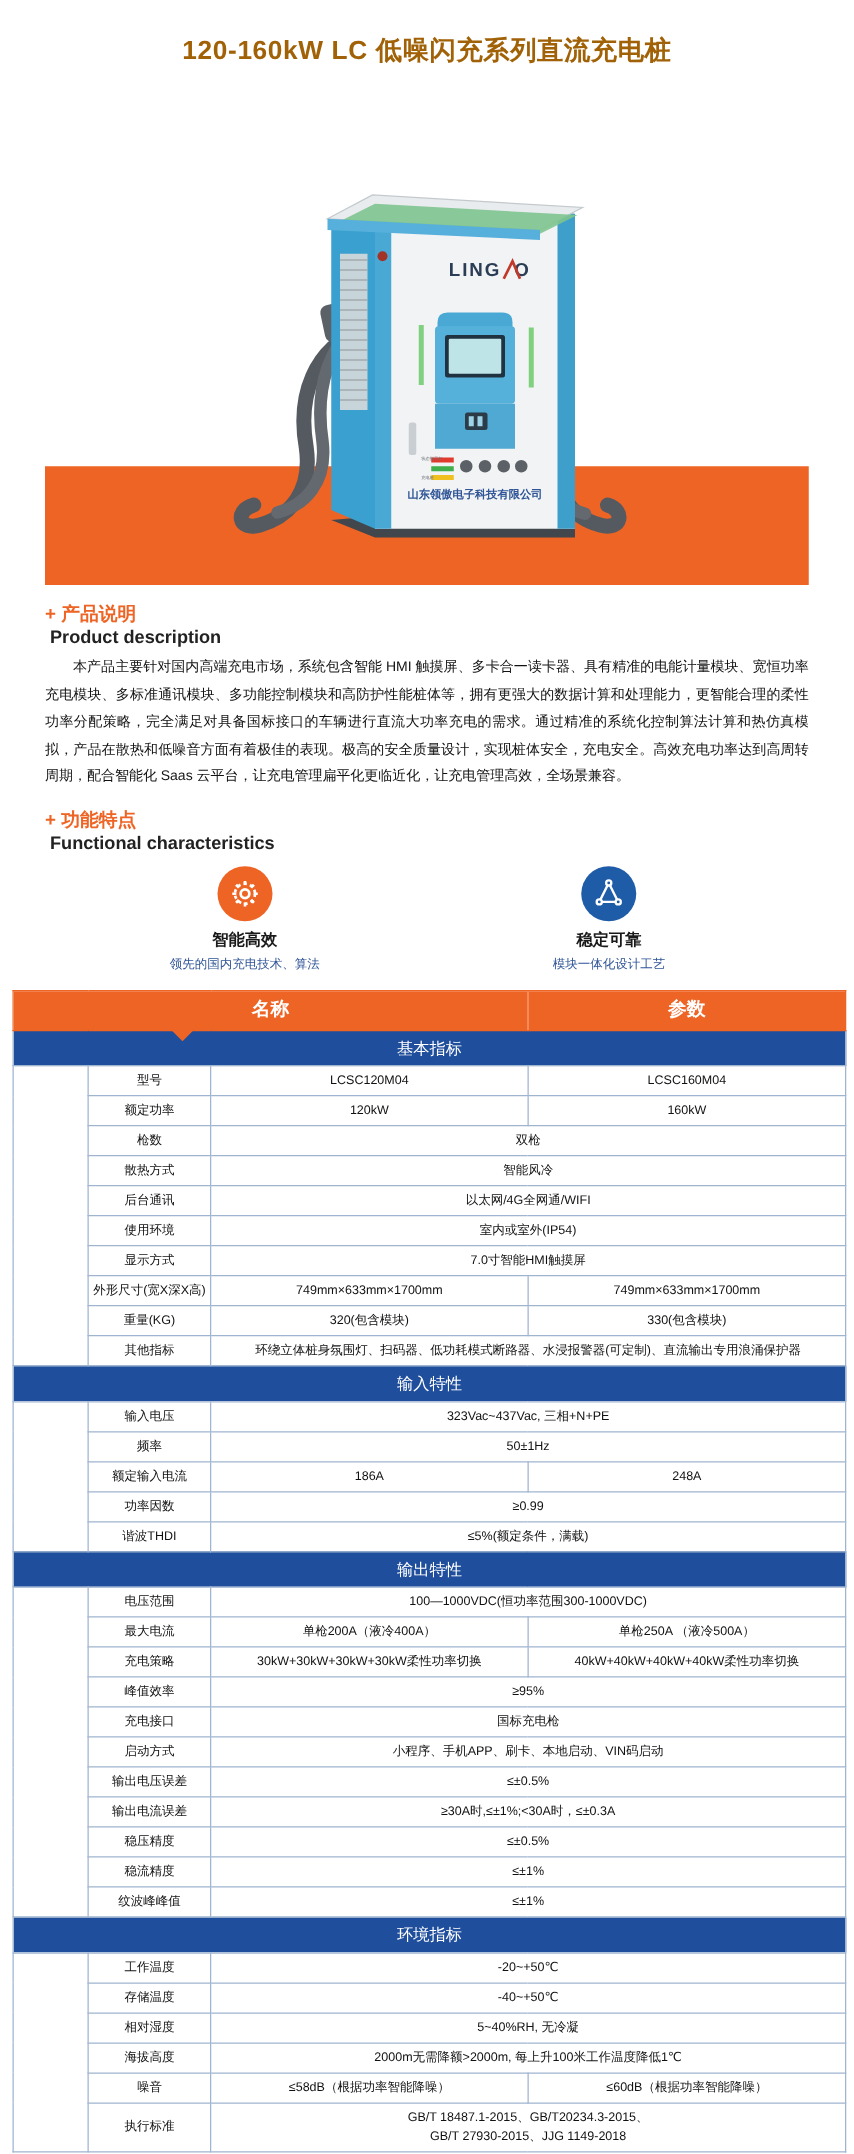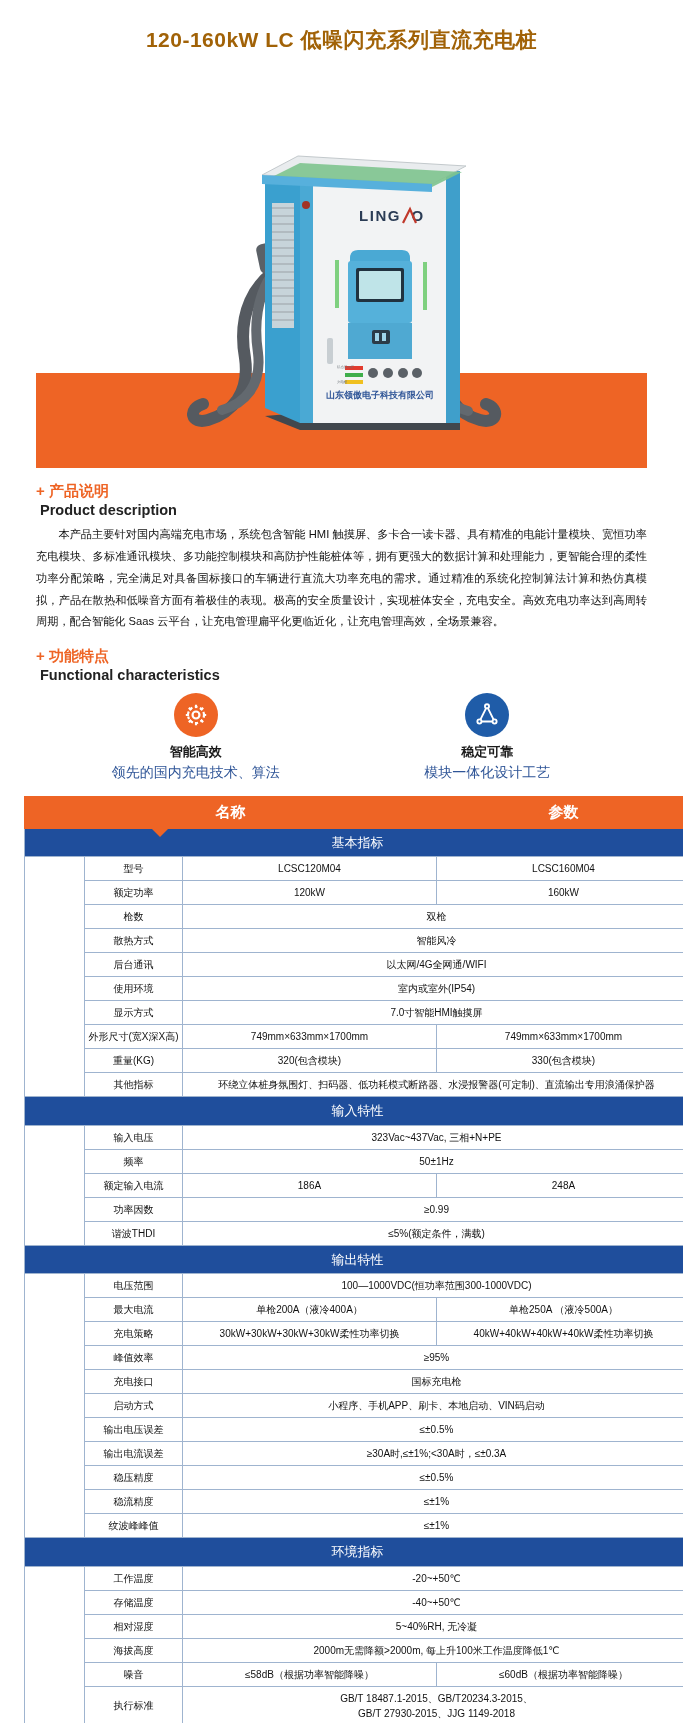--- a/index.html
+++ b/index.html
@@ -70,25 +70,25 @@
     width: 44px; height: 44px;
     border-radius: 50%;
     margin: 0 auto 6px auto;
     display: flex; align-items: center; justify-content: center;
   }
   .fi-orange { background: #ee6425; }
   .fi-blue { background: #1f5ca8; }
   .feature-title {
     font-size: 13px; font-weight: bold; color: #1a1a1a; margin-bottom: 3px;
   }
-  .feature-sub { font-size: 14px; color: #2f5597; }
+  .feature-sub { font-size: 10px; color: #2f5597; }
   .feature-sub span { margin: 0 3px; }
 
   
-  .spec-wrap { padding: 0 24px; margin-top: 14px; }
+  .spec-wrap { padding: 0 10px; margin-top: 14px; }
   table.spec {
     width: 667px;
     border-collapse: collapse;
     font-size: 10px;
     color: #111;
   }
   table.spec td {
     border: 1px solid #9fb4cf;
     text-align: center;
     padding: 4px 3px;

